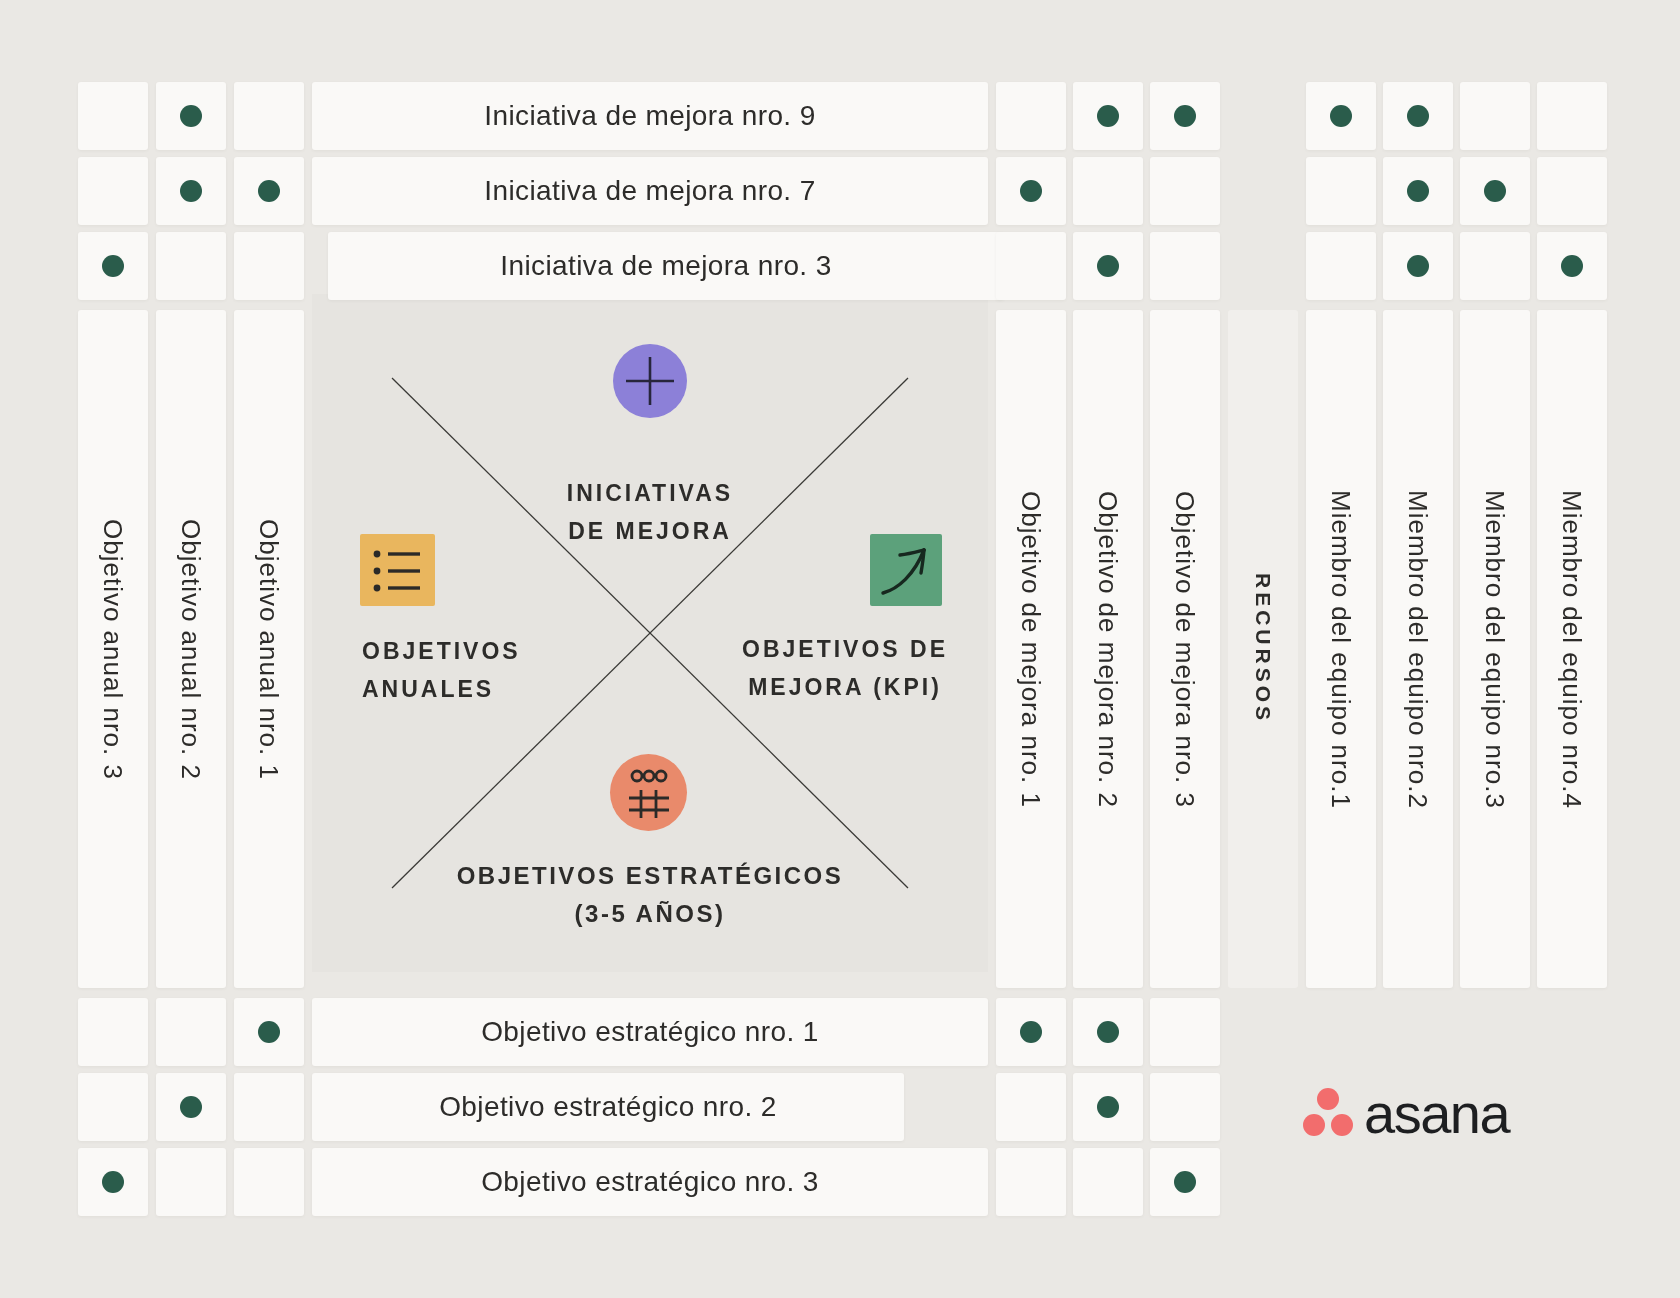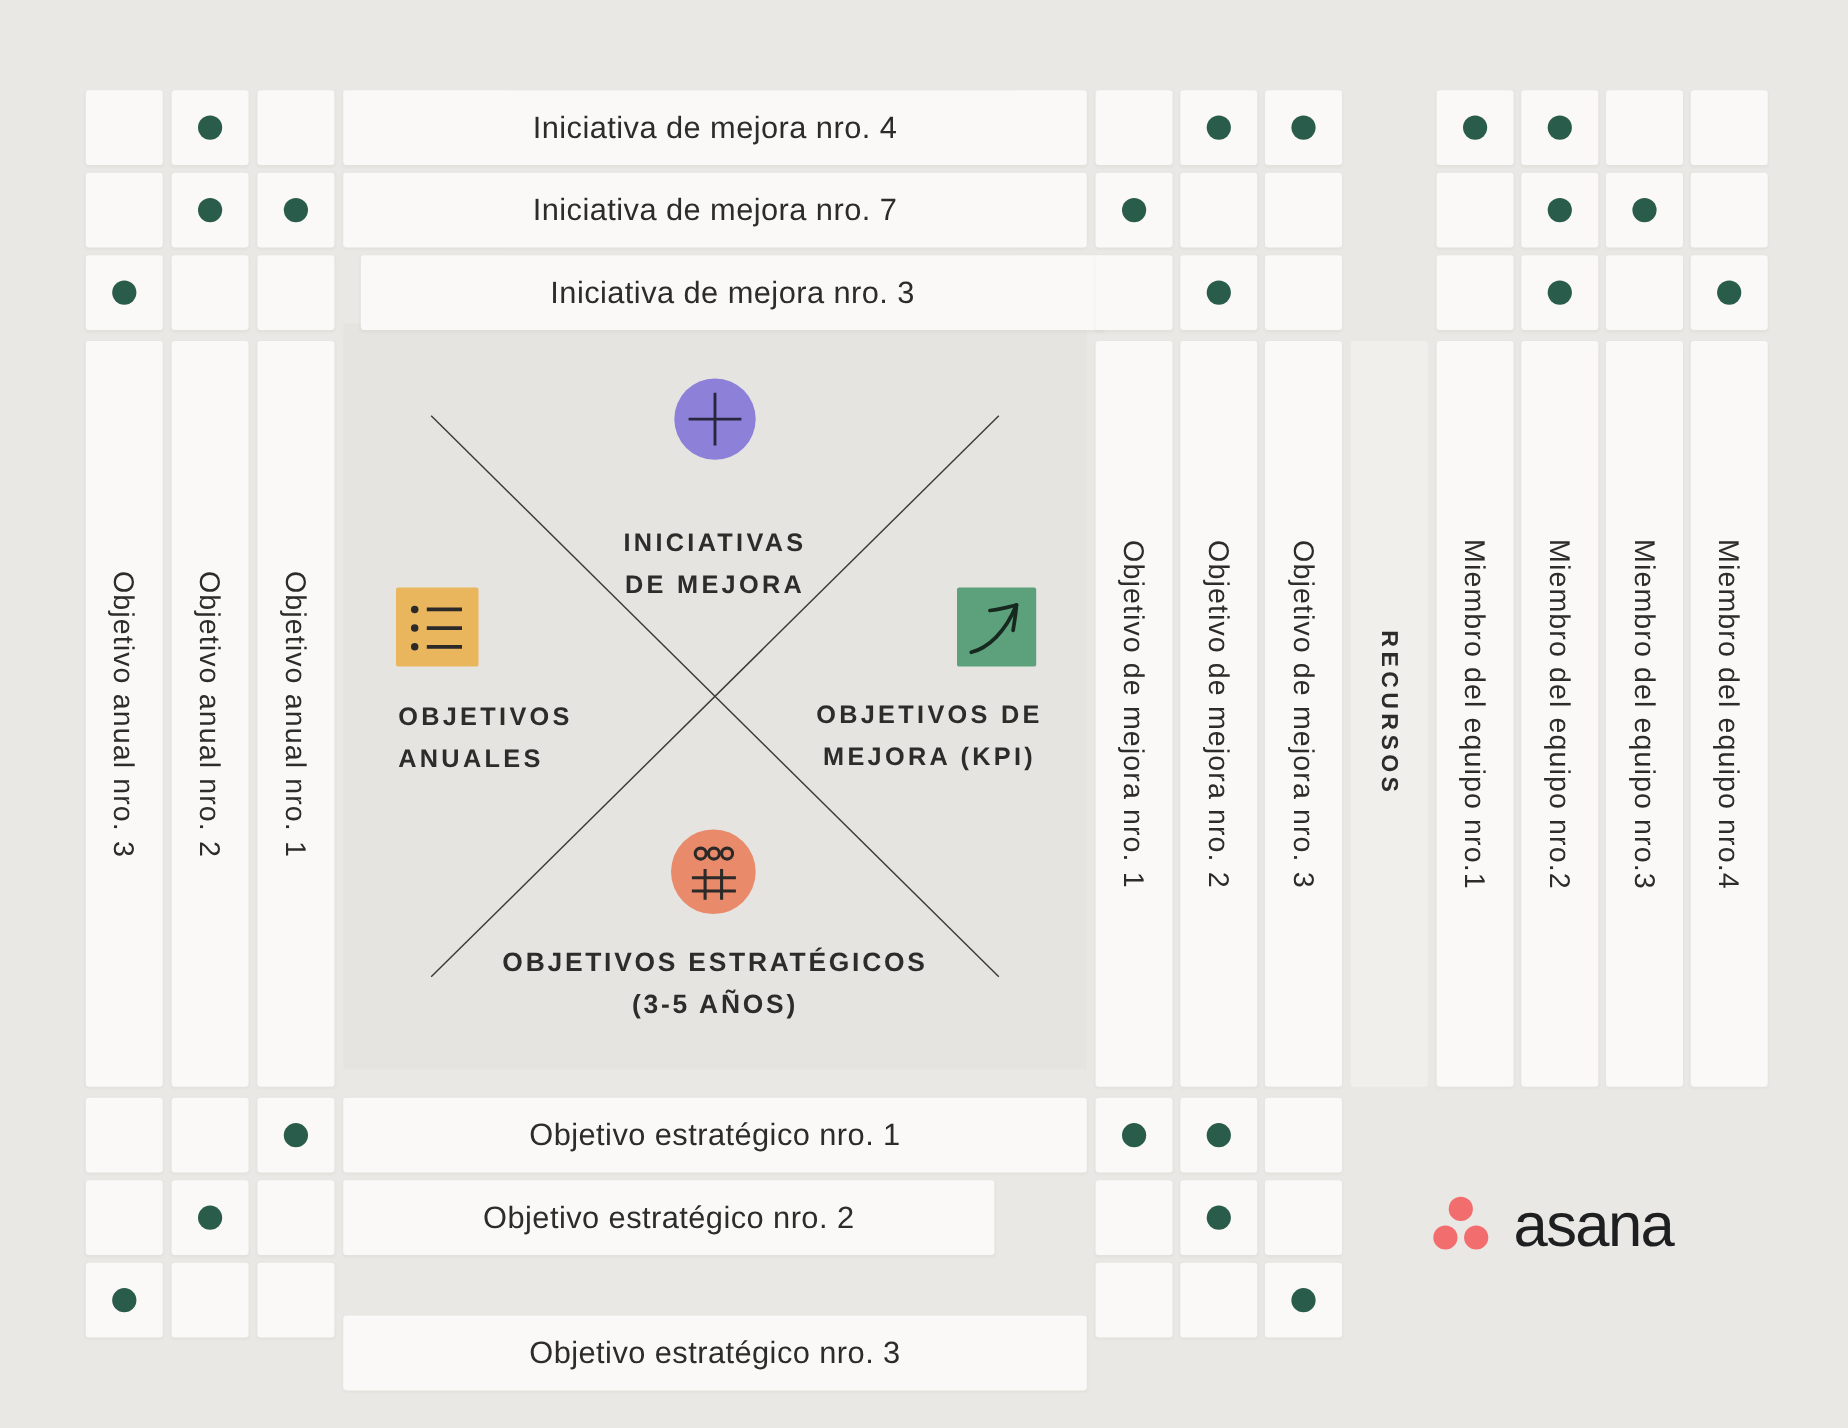--- a/index.html
+++ b/index.html
@@ -29,21 +29,21 @@
   .center{position:absolute;left:312px;top:294px;width:676px;height:678px;background:var(--panel);}
   .xlines{position:absolute;left:0;top:0;}
   .qicon{position:absolute;display:flex;align-items:center;justify-content:center;}
   .qicon.round{border-radius:50%;}
   .qtext{position:absolute;font-size:23px;font-weight:600;letter-spacing:3px;
         line-height:38px;color:var(--text);}
   .qt-top{left:138px;top:180px;width:400px;text-align:center;}
   .qt-left{left:50px;top:338px;text-align:left;}
   .qt-right{left:383px;top:336px;width:300px;text-align:center;}
   .qt-bottom{left:118px;top:563px;width:440px;text-align:center;letter-spacing:2.5px;font-size:24px;}
-  .logo{position:absolute;left:1300px;top:1086px;display:flex;align-items:center;gap:20px;}
+  .logo{position:absolute;left:1300px;top:1086px;display:flex;align-items:center;gap:8px;}
   .logo .word{font-size:56px;font-weight:500;letter-spacing:-1.5px;color:var(--logotext);line-height:1;}
 </style>
 </head>
 <body>
 
 <div class="canvas">
 
   <div class="center">
     <svg class="xlines" width="676" height="678" viewBox="0 0 676 678">
       <line x1="80" y1="84" x2="596" y2="594" stroke="#3a3936" stroke-width="1.3"></line>
@@ -108,21 +108,21 @@
   <div class="logo">
     <svg width="56" height="56" viewBox="0 0 56 56">
       <circle cx="28" cy="13" r="11" fill="var(--coral)"></circle>
       <circle cx="14" cy="39" r="11" fill="var(--coral)"></circle>
       <circle cx="42" cy="39" r="11" fill="var(--coral)"></circle>
     </svg>
     <span class="word">asana</span>
   </div>
 
 <div class="hbar" style="left: 312px; top: 82px; width: 676px; height: 68px;">
-      <span>Iniciativa de mejora nro. 4</span>
+      <span>Iniciativa de mejora nro. 9</span>
     </div>
     <div class="cell" style="left: 78px; top: 82px; width: 70px; height: 68px;"></div>
     <div class="cell" style="left: 156px; top: 82px; width: 70px; height: 68px;"></div>
     <div class="dot" style="left: 180px; top: 105px; width: 22px; height: 22px;"></div>
     <div class="cell" style="left: 234px; top: 82px; width: 70px; height: 68px;"></div>
     <div class="cell" style="left: 996px; top: 82px; width: 70px; height: 68px;"></div>
     <div class="cell" style="left: 1073px; top: 82px; width: 70px; height: 68px;"></div>
     <div class="dot" style="left: 1097px; top: 105px; width: 22px; height: 22px;"></div>
     <div class="cell" style="left: 1150px; top: 82px; width: 70px; height: 68px;"></div>
     <div class="dot" style="left: 1174px; top: 105px; width: 22px; height: 22px;"></div>
@@ -183,21 +183,21 @@
       <span>Objetivo estratégico nro. 2</span>
     </div>
     <div class="cell" style="left: 78px; top: 1073px; width: 70px; height: 68px;"></div>
     <div class="cell" style="left: 156px; top: 1073px; width: 70px; height: 68px;"></div>
     <div class="dot" style="left: 180px; top: 1096px; width: 22px; height: 22px;"></div>
     <div class="cell" style="left: 234px; top: 1073px; width: 70px; height: 68px;"></div>
     <div class="cell" style="left: 996px; top: 1073px; width: 70px; height: 68px;"></div>
     <div class="cell" style="left: 1073px; top: 1073px; width: 70px; height: 68px;"></div>
     <div class="dot" style="left: 1097px; top: 1096px; width: 22px; height: 22px;"></div>
     <div class="cell" style="left: 1150px; top: 1073px; width: 70px; height: 68px;"></div>
-    <div class="hbar" style="left: 312px; top: 1148px; width: 676px; height: 68px; margin-top: 48px;">
+    <div class="hbar" style="left: 312px; top: 1148px; width: 676px; height: 68px;">
       <span>Objetivo estratégico nro. 3</span>
     </div>
     <div class="cell" style="left: 78px; top: 1148px; width: 70px; height: 68px;"></div>
     <div class="dot" style="left: 102px; top: 1171px; width: 22px; height: 22px;"></div>
     <div class="cell" style="left: 156px; top: 1148px; width: 70px; height: 68px;"></div>
     <div class="cell" style="left: 234px; top: 1148px; width: 70px; height: 68px;"></div>
     <div class="cell" style="left: 996px; top: 1148px; width: 70px; height: 68px;"></div>
     <div class="cell" style="left: 1073px; top: 1148px; width: 70px; height: 68px;"></div>
     <div class="cell" style="left: 1150px; top: 1148px; width: 70px; height: 68px;"></div>
     <div class="dot" style="left: 1174px; top: 1171px; width: 22px; height: 22px;"></div>

